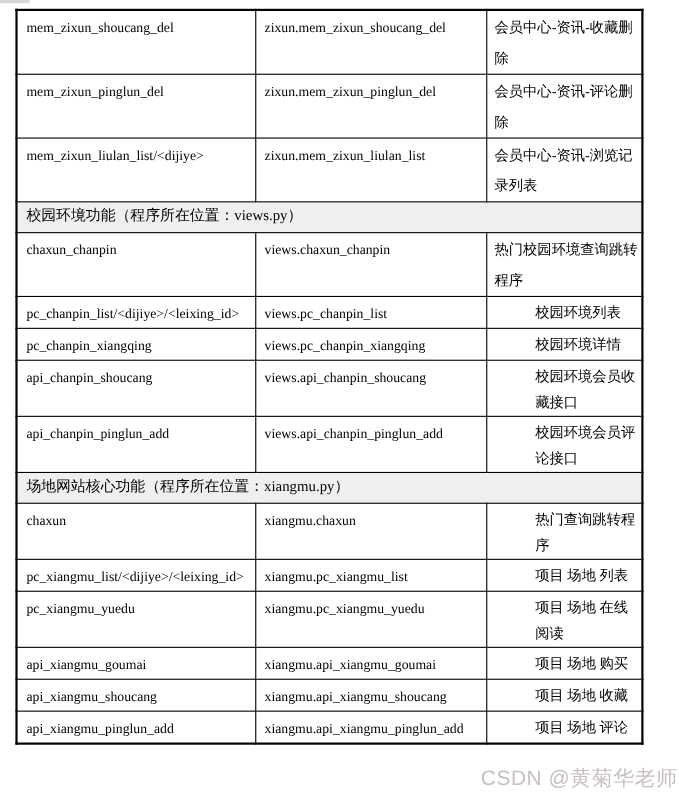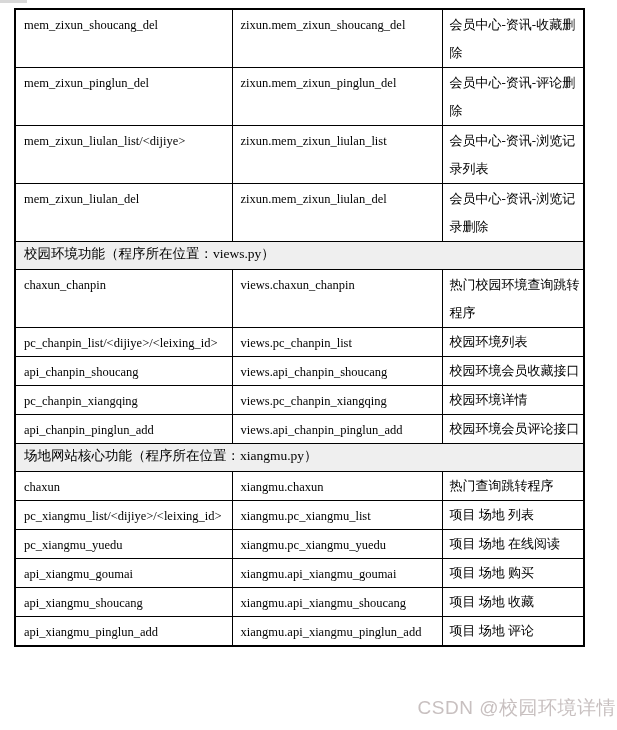--- a/index.html
+++ b/index.html
@@ -35,21 +35,21 @@
     white-space:nowrap;
   }
   .desc-cell{
     font-size:13px;
     line-height:28px;
     padding:1px 1px 0 7px;
     word-break:break-all;
   }
   .row-tall{height:57px;padding-left:20px;}
   .row-short{height:29px;}
-  .row-short .desc-cell{line-height:24px;padding-top:2px;}
+  .row-short .desc-cell{line-height:24px;padding-top:2px;padding-left:44px;}
   .row-section{height:28px;}
   .section-cell{
     font-size:13.5px;
     line-height:19px;
     padding:2px 4px 0 8px;
     background:var(--section-bg,#efefef);
     white-space:nowrap;
   }
   .watermark{
     position:absolute;
@@ -83,47 +83,42 @@
         <tr class="row-tall">
           <td class="url-cell">mem_zixun_pinglun_del</td>
           <td class="view-cell">zixun.mem_zixun_pinglun_del</td>
           <td class="desc-cell">会员中心-资讯-评论删除</td>
         </tr>
         <tr class="row-tall">
           <td class="url-cell">mem_zixun_liulan_list/&lt;dijiye&gt;</td>
           <td class="view-cell">zixun.mem_zixun_liulan_list</td>
           <td class="desc-cell">会员中心-资讯-浏览记录列表</td>
         </tr>
-        <tr class="row-tall">
-          <td class="url-cell">mem_zixun_liulan_del</td>
-          <td class="view-cell">zixun.mem_zixun_liulan_del</td>
-          <td class="desc-cell">会员中心-资讯-浏览记录删除</td>
-        </tr>
         <tr class="row-section">
           <td colspan="3" class="section-cell">校园环境功能（程序所在位置：views.py）</td>
         </tr>
         <tr class="row-tall">
           <td class="url-cell">chaxun_chanpin</td>
           <td class="view-cell">views.chaxun_chanpin</td>
           <td class="desc-cell">热门校园环境查询跳转程序</td>
         </tr>
         <tr class="row-short">
           <td class="url-cell">pc_chanpin_list/&lt;dijiye&gt;/&lt;leixing_id&gt;</td>
           <td class="view-cell">views.pc_chanpin_list</td>
           <td class="desc-cell">校园环境列表</td>
         </tr>
         <tr class="row-short">
+          <td class="url-cell">pc_chanpin_xiangqing</td>
+          <td class="view-cell">views.pc_chanpin_xiangqing</td>
+          <td class="desc-cell">校园环境详情</td>
+        </tr>
+        <tr class="row-short">
           <td class="url-cell">api_chanpin_shoucang</td>
           <td class="view-cell">views.api_chanpin_shoucang</td>
           <td class="desc-cell">校园环境会员收藏接口</td>
-        </tr>
-        <tr class="row-short">
-          <td class="url-cell">pc_chanpin_xiangqing</td>
-          <td class="view-cell">views.pc_chanpin_xiangqing</td>
-          <td class="desc-cell">校园环境详情</td>
         </tr>
         <tr class="row-short">
           <td class="url-cell">api_chanpin_pinglun_add</td>
           <td class="view-cell">views.api_chanpin_pinglun_add</td>
           <td class="desc-cell">校园环境会员评论接口</td>
         </tr>
         <tr class="row-section">
           <td colspan="3" class="section-cell">场地网站核心功能（程序所在位置：xiangmu.py）</td>
         </tr>
         <tr class="row-short">
@@ -152,14 +147,14 @@
           <td class="desc-cell">项目 场地 收藏</td>
         </tr>
         <tr class="row-short">
           <td class="url-cell">api_xiangmu_pinglun_add</td>
           <td class="view-cell">xiangmu.api_xiangmu_pinglun_add</td>
           <td class="desc-cell">项目 场地 评论</td>
         </tr>
       </tbody>
   </table>
 
-  <div class="watermark">CSDN @校园环境详情</div>
+  <div class="watermark">CSDN @黄菊华老师</div>
 </div>
 
 </body></html>

